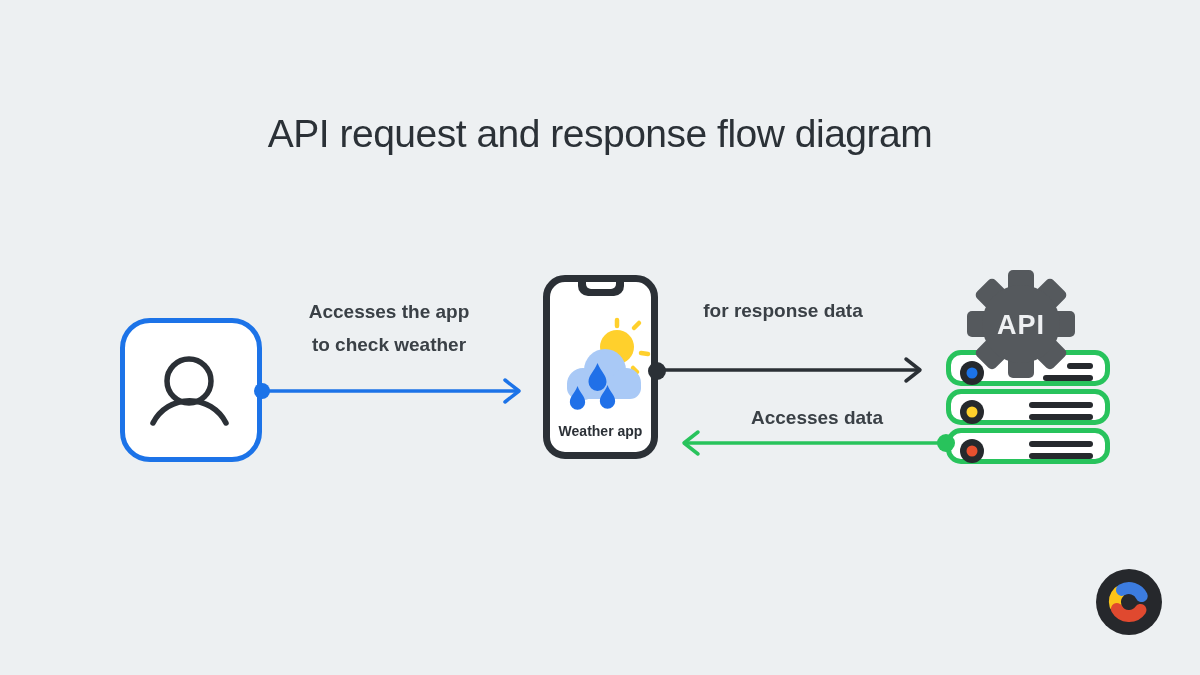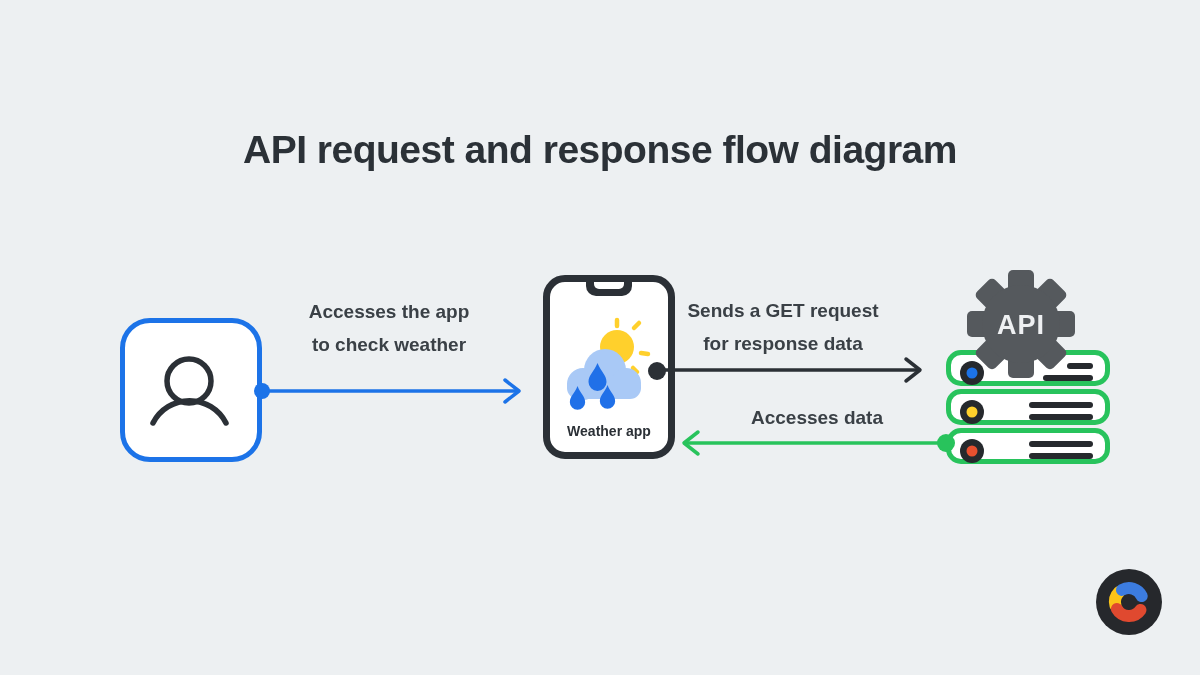--- a/index.html
+++ b/index.html
@@ -2,43 +2,43 @@
 <html style="--background: #edf0f2; --title: #2b3137; --ink: #3a4046; --blue: #1c73e8; --dark: #2b3036; --green: #28c35c; --yellow: #ffd02c; --red: #e8502f; --cloud: #a9c9f6; --drop: #2070e8; --gear: #55595d; --slate: #26292d; --logo_bg: #26282c; --logo_blue: #3c7ce0; --logo_yellow: #fcc419; --logo_red: #e0492f;"><head>
 <meta charset="utf-8">
 <style>
   html,body { margin:0; padding:0; }
   .canvas {
     position:relative; width:1200px; height:675px; overflow:hidden;
     background:var(--background,#edf0f2);
     font-family:"Liberation Sans", sans-serif;
   }
   .title {
-    position:absolute; left:0; right:0; top:112px; margin:16px;
-    text-align:center; font-size:39px; font-weight:700;
+    position:absolute; left:0; right:0; top:112px; margin:0;
+    text-align:center; font-size:39px; font-weight:400;
     letter-spacing:-0.5px; color:var(--title,#2b3137);
   }
   .label {
     position:absolute; text-align:center; font-size:19px; font-weight:700;
     line-height:33px; color:var(--ink,#3a4046);
   }
   .label-access   { left:264px; top:283px; width:250px;margin-top:12px; }
   .label-request  { left:652px; top:294px; width:262px; }
   .label-response { left:717px; top:401px; width:200px; }
 
   
   .user-card {
     position:absolute; left:120px; top:318px; width:142px; height:144px;
     box-sizing:border-box; background:#fff;
     border:5px solid var(--blue,#1c73e8); border-radius:30px;
   }
   .user-card svg { position:absolute; left:0; top:0; }
 
   
   .phone {
-    position:absolute; left:543px; top:275px; width:132px; height:184px;
+    position:absolute; left:543px; top:275px; width:115px; height:184px;
     box-sizing:border-box; background:#fff;
     border:7px solid var(--dark,#2b3036); border-radius:22px;
   }
   .notch {
     position:absolute; top:0; left:50%; transform:translateX(-50%);
     width:46px; height:14px; background:var(--dark,#2b3036);
     border-radius:0 0 10px 10px;
   }
   .notch-inner {
     position:absolute; top:0; left:50%; transform:translateX(-50%);
@@ -115,21 +115,20 @@
       <path class="person-stroke" d="M28 100 A 41 41 0 0 1 101 100"></path>
     </svg>
   </div>
 
   <div class="label label-access">
     <div>Accesses the app</div>
     <div>to check weather</div>
   </div>
 
   <div class="label label-request">
-    <div>Sends a GET request</div>
     <div>for response data</div>
   </div>
 
   <div class="label label-response">
     <div>Accesses data</div>
   </div>
 
   <div class="phone">
     <div class="notch">
       <div class="notch-inner"></div>

